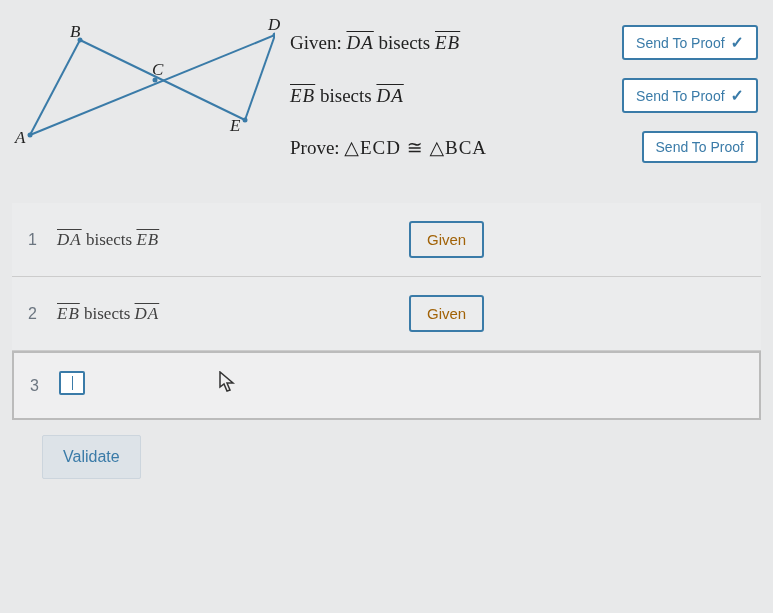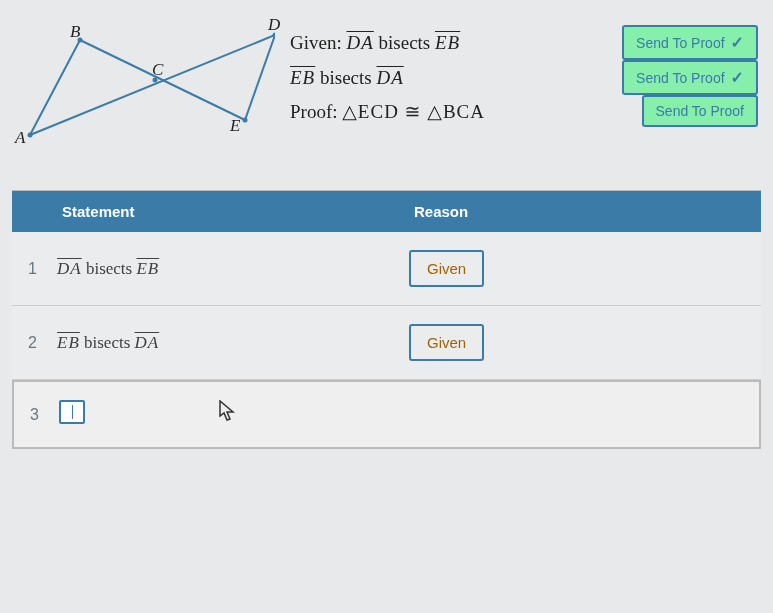--- a/index.html
+++ b/index.html
@@ -24,41 +24,41 @@
       position: absolute;
       font-style: italic;
       font-family: 'Times New Roman', serif;
       font-size: 17px;
       color: #222;
     }
     .givens-area {
       flex: 1;
       display: flex;
       flex-direction: column;
-      gap: 0;
+      gap: 18px;
       padding-top: 5px;
     }
     .given-row {
       display: flex;
       justify-content: space-between;
       align-items: center;
     }
     .given-text {
       font-family: 'Times New Roman', serif;
       font-size: 19px;
       color: #222;
     }
     .overline {
       text-decoration: overline;
       font-style: italic;
       letter-spacing: 1px;
     }
     .send-btn {
       border: 2px solid #3a7ba8;
-      background: #86efac;
+      background: #ffffff;
       color: #3a7ba8;
       padding: 6px 12px;
       font-family: Arial, sans-serif;
       font-size: 14px;
       border-radius: 3px;
       cursor: pointer;
       display: flex;
       align-items: center;
       gap: 6px;
       white-space: nowrap;
@@ -196,35 +196,30 @@
       <span class="given-text">
         <span class="overline">EB</span><span> bisects </span><span class="overline">DA</span>
       </span>
       <button class="send-btn">
         <span>Send To Proof</span>
         <span class="check-icon">✓</span>
       </button>
     </div>
     <div class="given-row">
       <span class="given-text">
-        <span>Proof: </span><span style="letter-spacing:1px;">△ECD ≅ △BCA</span>
+        <span>Prove: </span><span style="letter-spacing:1px;">△ECD ≅ △BCA</span>
       </span>
       <button class="send-btn">
         <span>Send To Proof</span>
       </button>
     </div>
   </div>
 </div>
 
 <div class="table-area">
-  <div class="table-header">
-    <div class="col-num"></div>
-    <div class="col-statement">Statement</div>
-    <div class="col-reason">Reason</div>
-  </div>
 
   <div class="table-row">
     <div class="row-num">1</div>
     <div class="statement-cell">
       <span class="overline">DA</span><span> bisects </span><span class="overline">EB</span>
     </div>
     <div class="reason-cell">
       <button class="reason-btn">Given</button>
     </div>
   </div>
@@ -244,13 +239,14 @@
     <div class="statement-cell">
       <span class="input-box"></span>
     </div>
     <span class="cursor-icon" style="left:205px; top:18px;">
       <svg width="18" height="22" viewBox="0 0 18 22">
           <path d="M1 1 L1 16 L5 13 L8 20 L11 19 L8 12 L14 12 Z" fill="none" stroke="#333" stroke-width="1.5"></path>
         </svg>
     </span>
   </div>
 
+  <button class="validate-btn">Validate</button>
 </div>
 
 </body></html>

